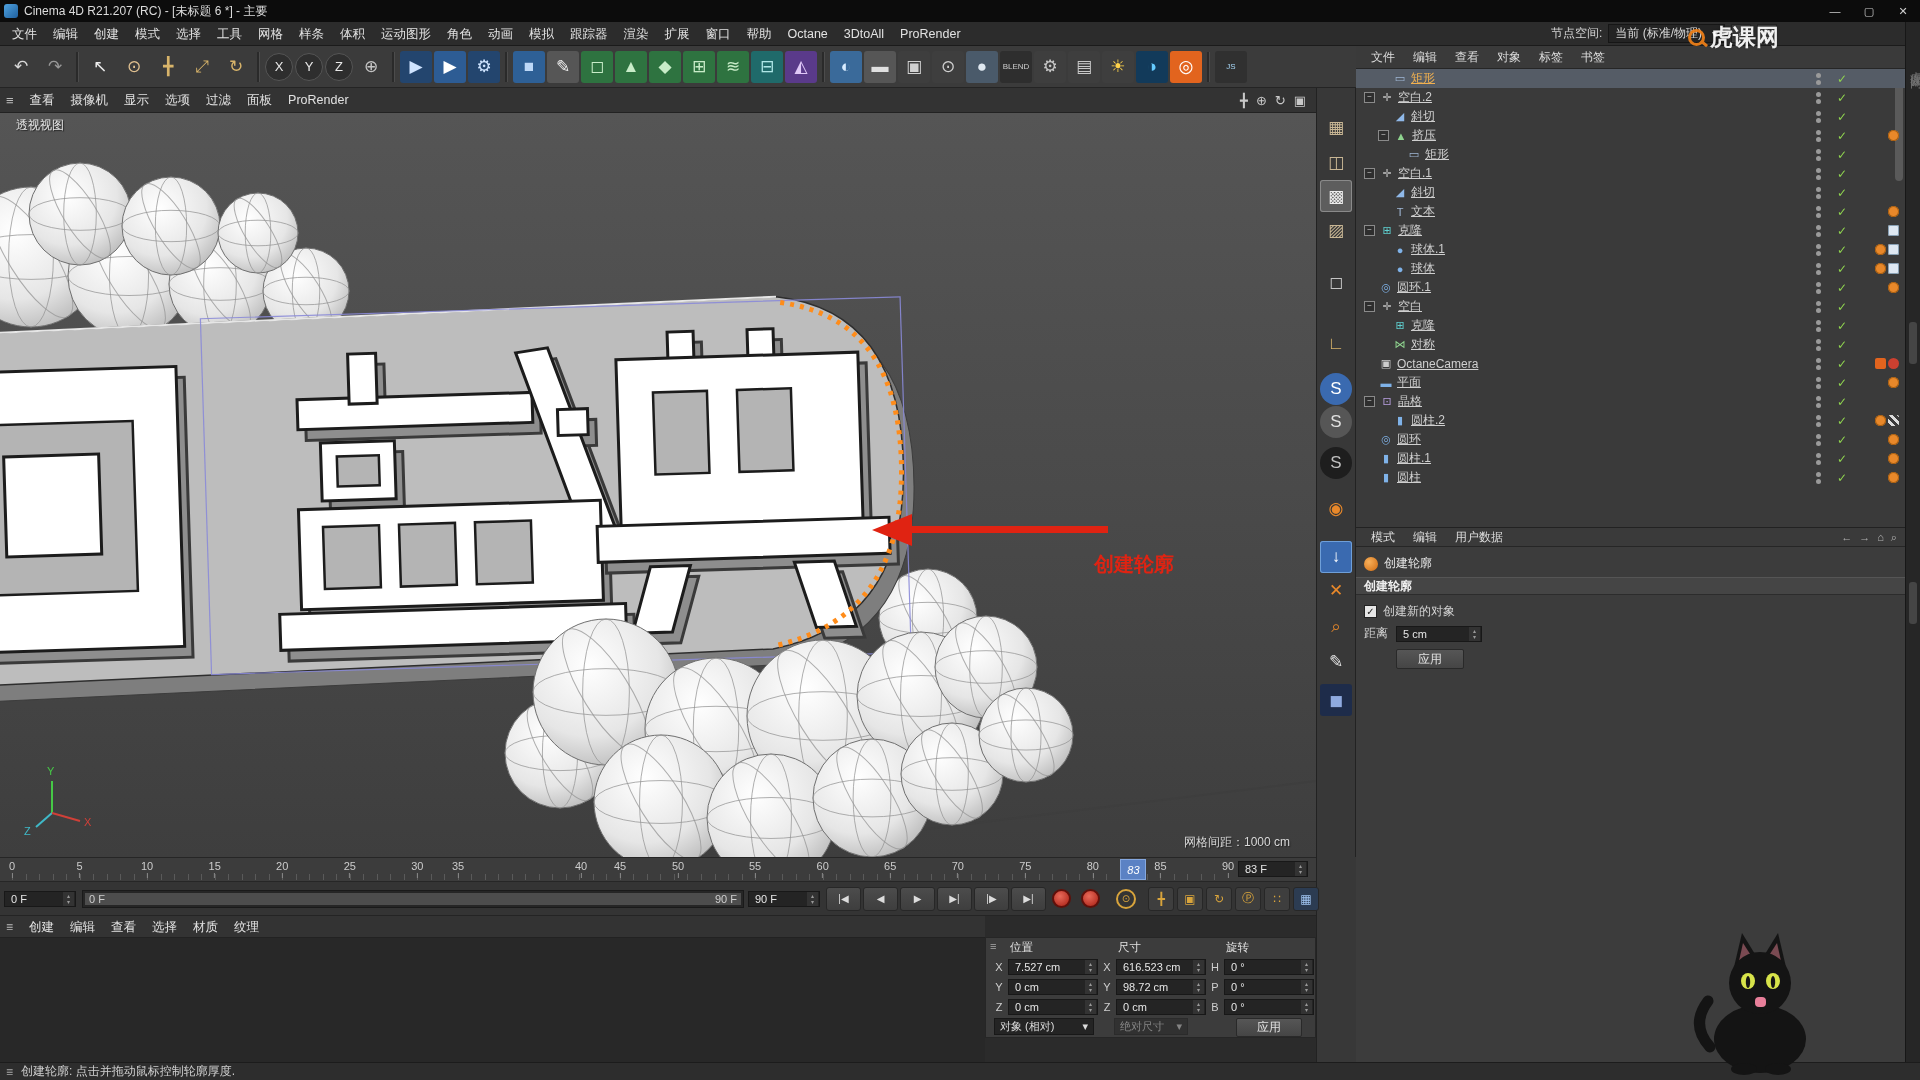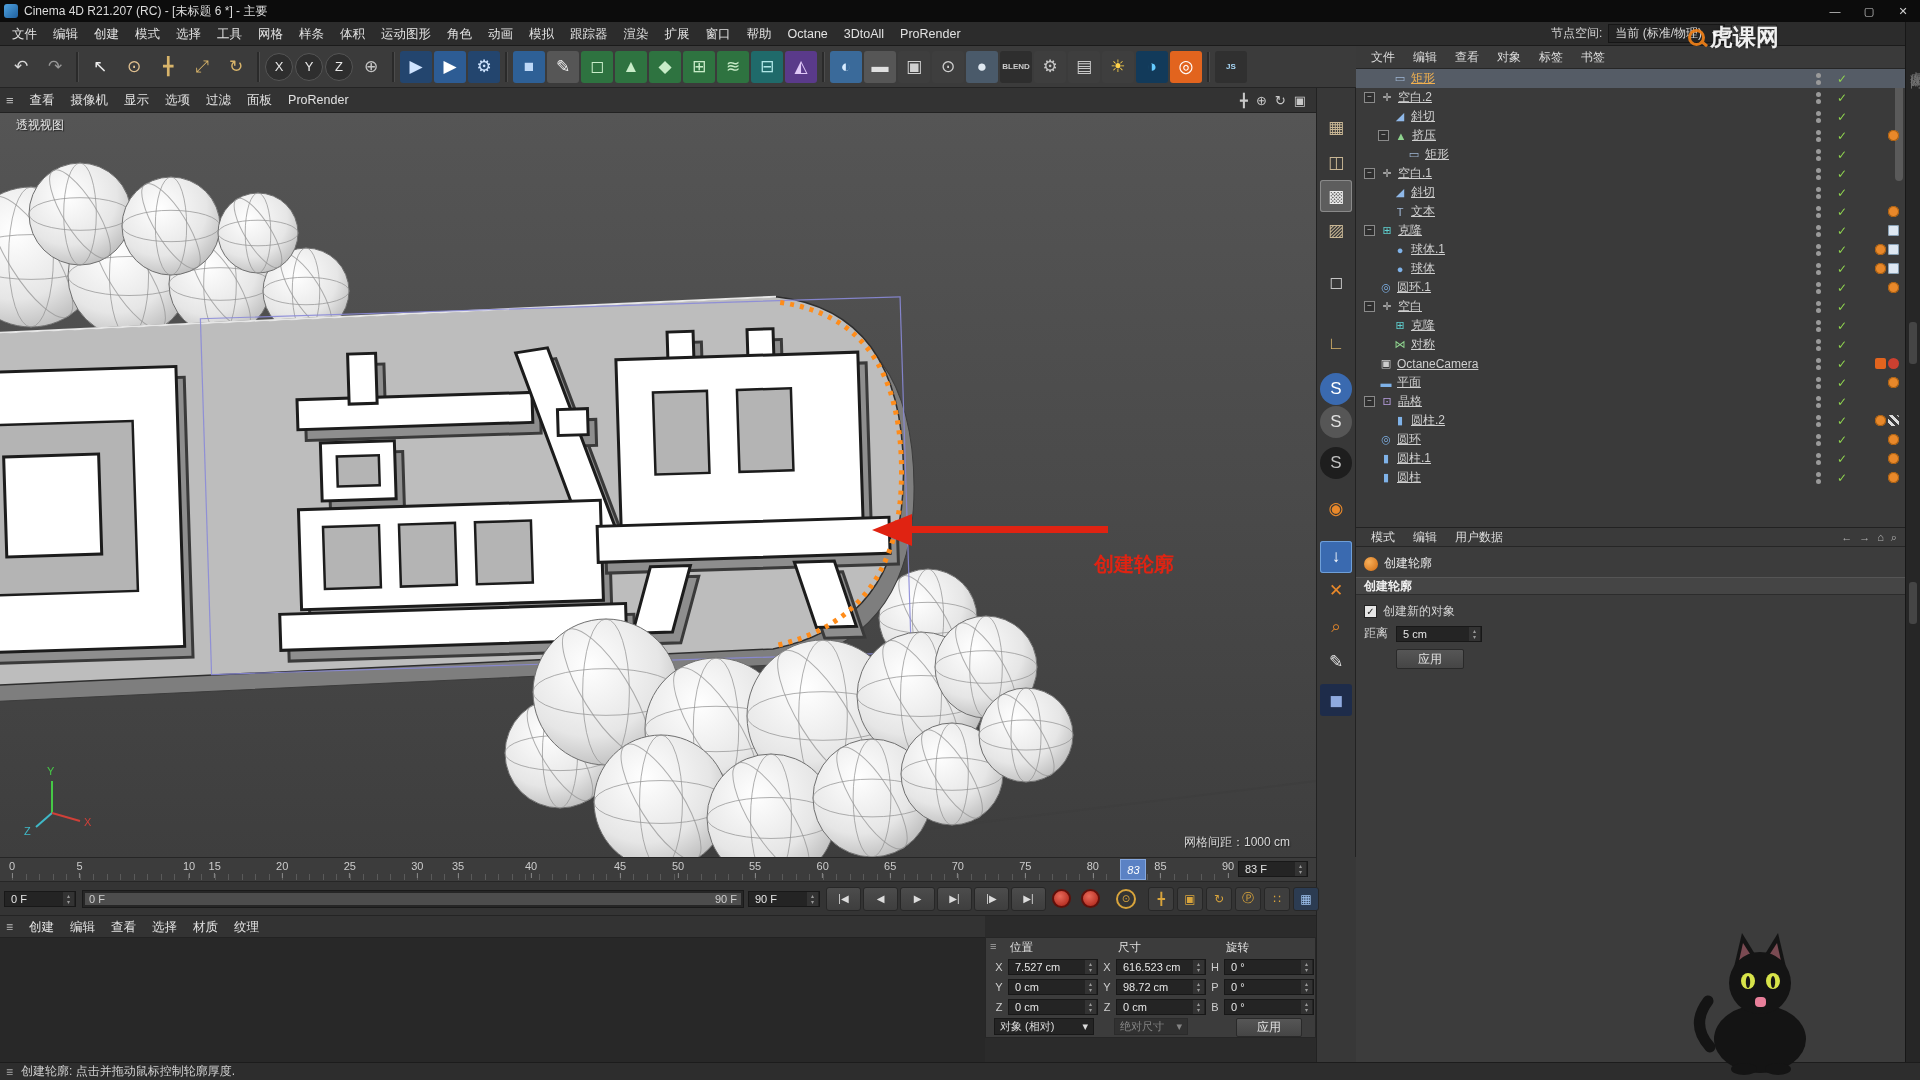--- a/index.html
+++ b/index.html
@@ -14,21 +14,21 @@
   
   #menubar{left:0;top:22px;width:1920px;height:24px;background:#2c2c2c;border-bottom:1px solid #1b1b1b;display:flex;align-items:center;padding-left:4px;box-sizing:border-box;}
   .mitem{padding:0 8px;color:#e2e2e2;font-size:12.5px;line-height:24px;white-space:nowrap;}
   
   #nodespace{left:1356px;top:22px;width:549px;height:24px;background:#2c2c2c;border-bottom:1px solid #1b1b1b;display:flex;align-items:center;justify-content:flex-end;padding-right:128px;box-sizing:border-box;gap:6px;}
   #nsselect{background:#242424;border:1px solid #161616;height:17px;display:flex;align-items:center;padding:0 6px;gap:10px;color:#d8d8d8;}
   .nsicon{width:18px;height:17px;background:#3c3c3c;border:1px solid #222;display:flex;align-items:center;justify-content:center;color:#bbb;font-size:10px;}
   
   #toolbar{left:0;top:46px;width:1356px;height:42px;background:#3b3b3b;border-bottom:1px solid #242424;display:flex;align-items:center;padding-left:4px;box-sizing:border-box;}
   .tile{width:32px;height:32px;margin:0 1px;border-radius:3px;display:flex;align-items:center;justify-content:center;font-size:17px;flex:none;}
-  .tile.textg{font-size:8px;font-weight:bold;letter-spacing:0;}
+  .tile.textg{font-size:8px;font-weight:normal;letter-spacing:0;}
   .tile.round{border-radius:50%;width:26px;height:26px;font-size:13px;border:1px solid #555;}
   .tsep{width:2px;height:30px;margin:0 4px;background:#2a2a2a;border-right:1px solid #4c4c4c;flex:none;}
   
   #vpmenu{left:0;top:88px;width:1316px;height:25px;background:#333333;border-bottom:1px solid #222;display:flex;align-items:center;box-sizing:border-box;padding-left:4px;}
   #vpmenu .burger{color:#bbb;margin:0 8px 0 2px;font-size:13px;}
   #vpnav{margin-left:auto;display:flex;gap:8px;padding-right:10px;}
   .navic{color:#c8c8c8;font-size:13px;}
   
   #viewport{left:0;top:113px;width:1316px;height:744px;background:linear-gradient(#555555,#494949 55%,#3e3e3e);overflow:hidden;}
   #viewlabel{left:16px;top:4px;color:#e6e6e6;font-size:12px;text-shadow:1px 1px 1px #222;}
@@ -747,27 +747,27 @@
 
 <div id="ruler" class="abs">
   <div id="minorticks"></div>
   <div id="playhead" style="left: 1120.42px; font-style: italic;">83</div>
   <div id="framefield" class="field">
     <span>83 F</span>
     <span class="spin">▴<br>▾</span>
   </div>
 <div class="tick" style="left: 12px;"><span>0</span><i></i></div>
     <div class="tick" style="left: 79.5556px;"><span>5</span><i></i></div>
-    <div class="tick" style="left: 147.111px; margin-left: 42px;"><span>10</span><i></i></div>
+    <div class="tick" style="left: 147.111px;"><span>10</span><i></i></div>
     <div class="tick" style="left: 214.667px;"><span>15</span><i></i></div>
     <div class="tick" style="left: 282.222px; text-align: center;"><span>20</span><i></i></div>
     <div class="tick" style="left: 349.778px;"><span>25</span><i></i></div>
     <div class="tick" style="left: 417.333px;"><span>30</span><i></i></div>
     <div class="tick" style="left: 458px;"><span>35</span><i></i></div>
-    <div class="tick" style="left: 531px;"><span>40</span><i></i></div>
+    <div class="tick" style="left: 581px;"><span>40</span><i></i></div>
     <div class="tick" style="left: 620px;"><span>45</span><i></i></div>
     <div class="tick" style="left: 678px;"><span>50</span><i></i></div>
     <div class="tick" style="left: 755.111px;"><span>55</span><i></i></div>
     <div class="tick" style="left: 822.667px;"><span>60</span><i></i></div>
     <div class="tick" style="left: 890.222px;"><span>65</span><i></i></div>
     <div class="tick" style="left: 957.778px;"><span>70</span><i></i></div>
     <div class="tick" style="left: 1025.33px;"><span>75</span><i></i></div>
     <div class="tick" style="left: 1092.89px;"><span>80</span><i></i></div>
     <div class="tick" style="left: 1160.44px;"><span>85</span><i></i></div>
     <div class="tick" style="left: 1228px;"><span>90</span><i></i></div>

